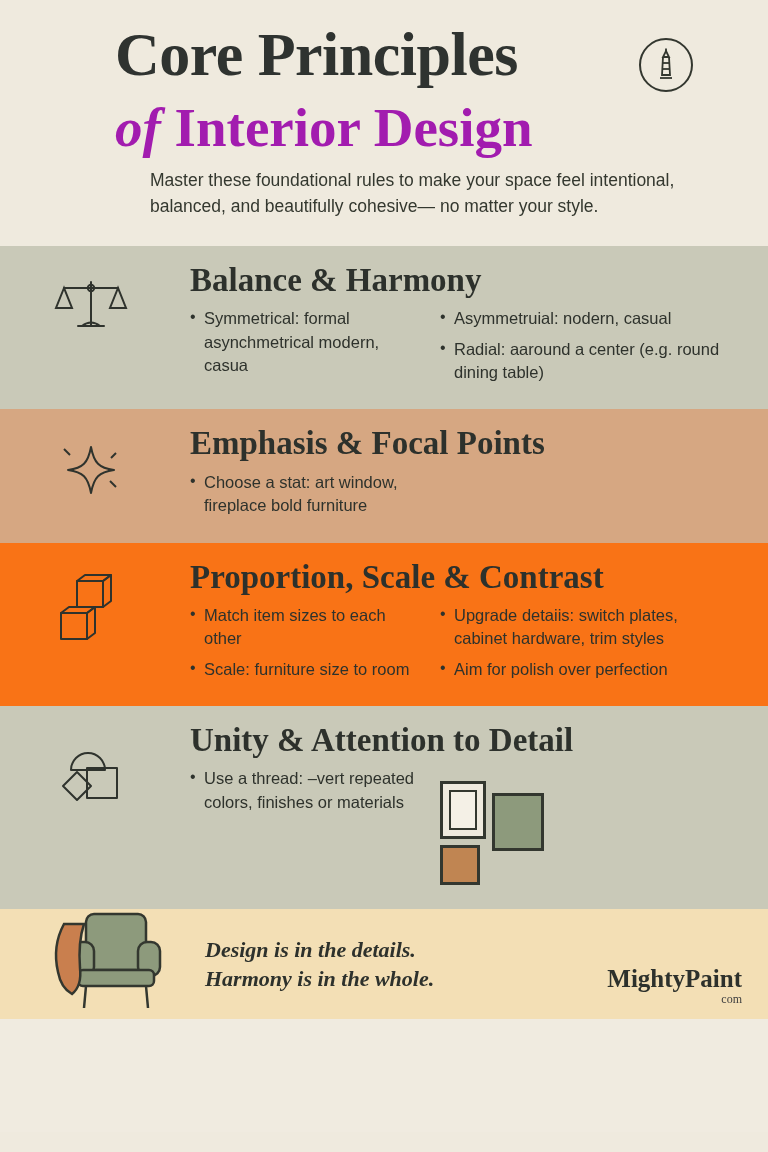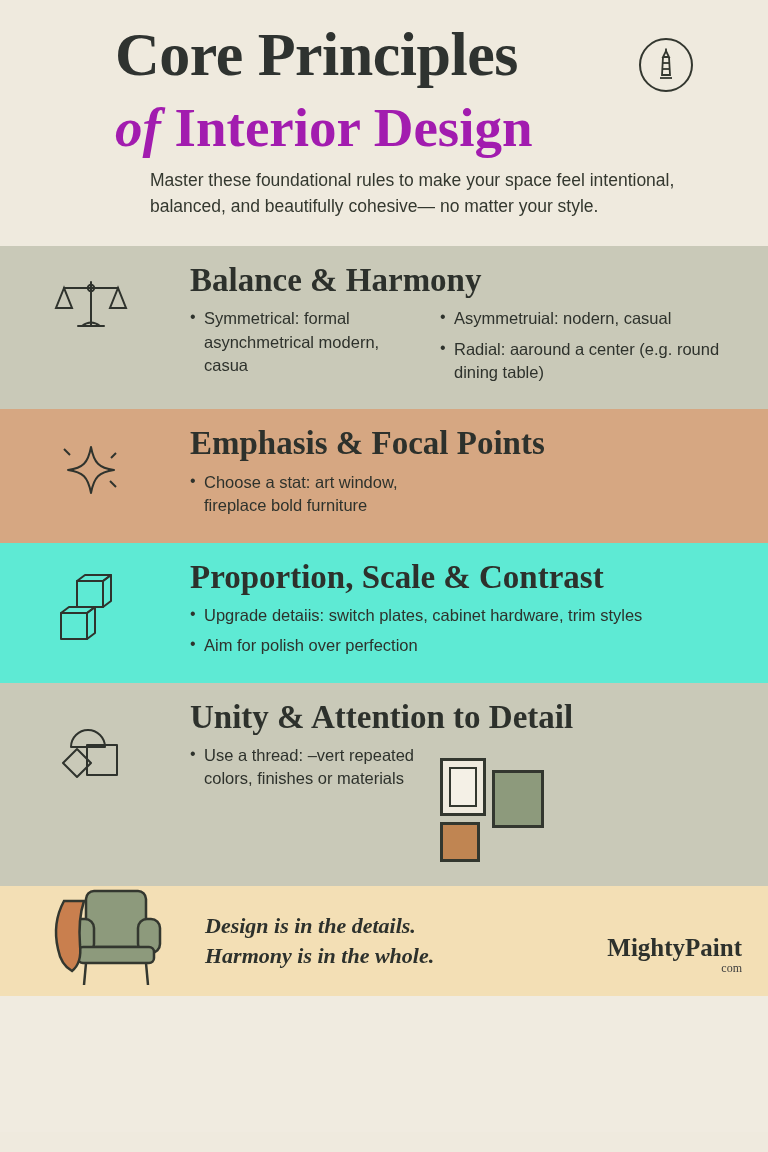--- a/index.html
+++ b/index.html
@@ -68,21 +68,21 @@
 
   
   .section {
     display: flex;
     padding: 16px 36px 18px 36px;
     align-items: flex-start;
     gap: 44px;
   }
   .sec-1 { background: #c9c9b8; }
   .sec-2 { background: #d6a782; }
-  .sec-3 { background: #5eead4; }
+  .sec-3 { background: #f97316; }
   .sec-4 { background: #c9c9b8; }
 
   .sec-icon {
     width: 110px;
     min-width: 110px;
     display: flex;
     justify-content: center;
     padding-top: 14px;
   }
   .sec-body { flex: 1; padding-right: 6px; }
@@ -148,21 +148,21 @@
     font-family: "Liberation Serif", serif;
     font-style: italic;
     font-weight: 700;
     font-size: 22px;
     line-height: 1.35;
     color: #2d312c;
   }
   .brand {
     position: absolute;
     right: 26px;
-    bottom: 20px;
+    bottom: 12px;
     text-align: right;
   }
   .brand-name {
     font-family: "Liberation Serif", serif;
     font-size: 25px;
     font-weight: 700;
     color: #2d312c;
     line-height: 1;
   }
   .brand-tld {
@@ -259,20 +259,26 @@
         <path d="M52 8 L52 34 L60 28 L60 2 Z"></path>
         <rect x="26" y="8" width="26" height="26"></rect>
         <path d="M10 40 L36 40 L44 34 L18 34 Z"></path>
         <path d="M36 40 L36 66 L44 60 L44 34 Z"></path>
         <rect x="10" y="40" width="26" height="26"></rect>
       </svg>
     </div>
     <div class="sec-body">
       <div class="sec-title">Proportion, Scale &amp; Contrast</div>
       <div class="cols">
+        <div class="col narrow">
+          <ul class="bullets">
+            <li>Match item sizes to each other</li>
+            <li>Scale: furniture size to room</li>
+          </ul>
+        </div>
         <div class="col">
           <ul class="bullets">
             <li>Upgrade detaiis: switch plates, cabinet hardware, trim styles</li>
             <li>Aim for polish over perfection</li>
           </ul>
         </div>
       </div>
     </div>
   </div>
 

